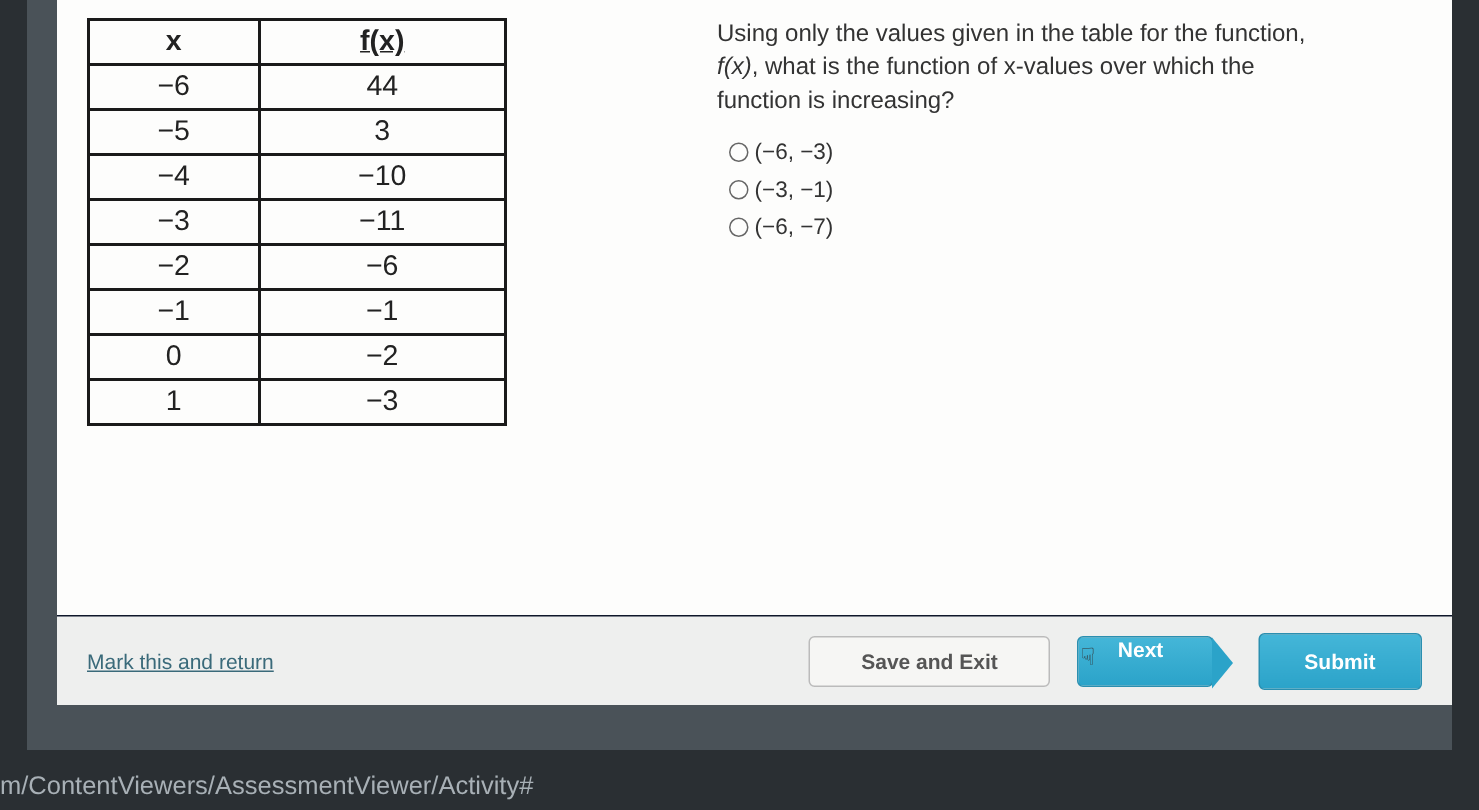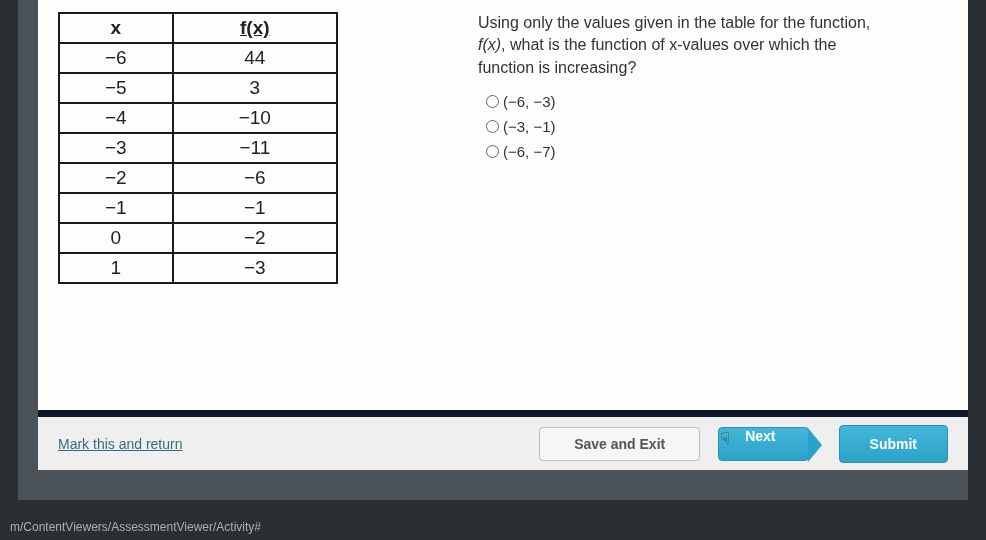--- a/index.html
+++ b/index.html
@@ -80,21 +80,21 @@
     border-radius: 50%;
     flex-shrink: 0;
   }
   .footer-bar {
     position: absolute;
     left: 20px;
     right: 0;
     bottom: 30px;
     height: 60px;
     background: #eeefee;
-    border-top: 7px solid #0f172a;
+    border-top: 1px solid #0f172a;
     display: flex;
     align-items: center;
     padding: 0 20px;
   }
   .mark-link {
     color: #3a6a7a;
     font-size: 14px;
     text-decoration: underline;
     cursor: pointer;
   }
@@ -147,23 +147,22 @@
     position: absolute;
     right: 238px;
     bottom: 22px;
     font-size: 16px;
     color: #333;
   }
   .url-strip {
     position: absolute;
     left: 0;
     bottom: 6px;
-    font-size: 12px;
+    font-size: 17px;
     color: #a8b0b6;
-    padding-left: 10px;
   }
 </style>
 </head>
 <body>
 
 <div class="outer-frame">
 
   <div class="content-area">
     <div class="main-flex">
 

